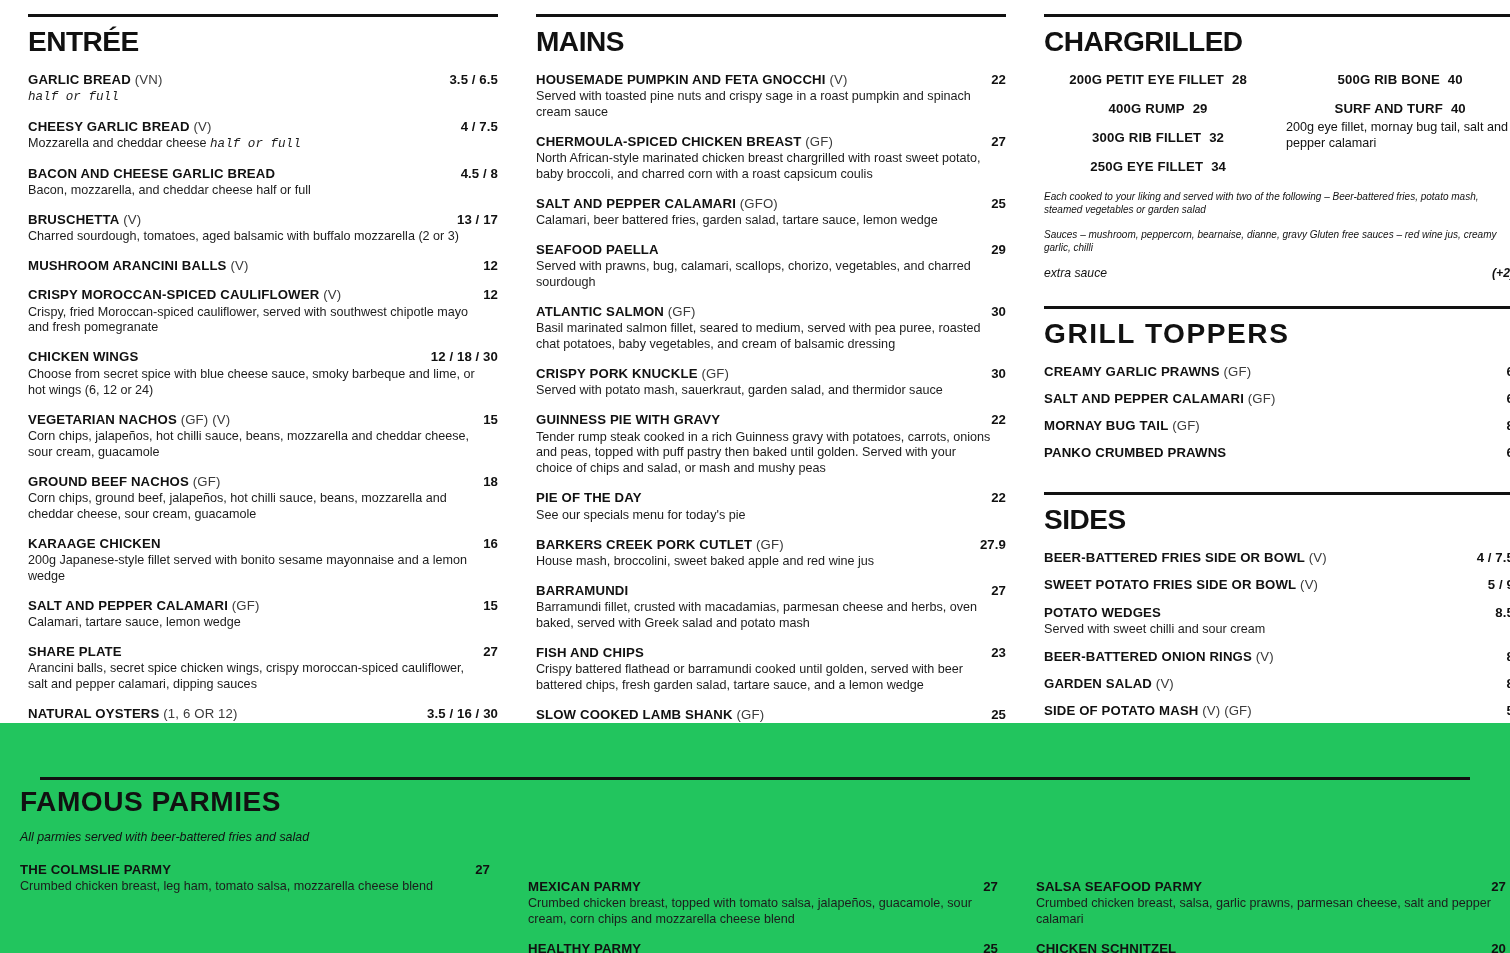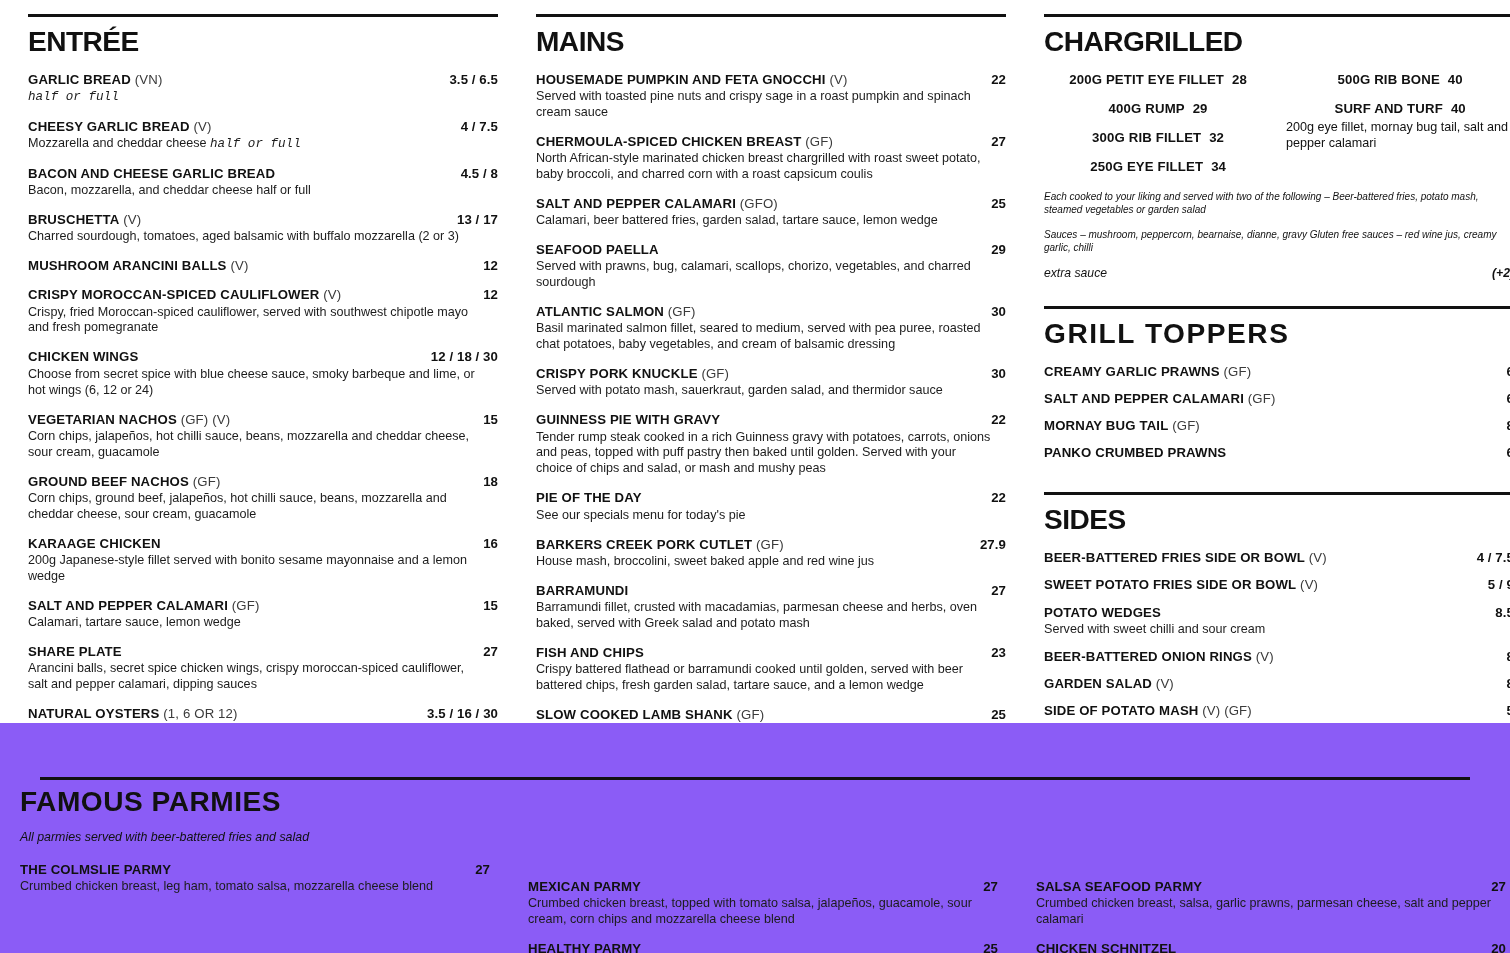--- a/index.html
+++ b/index.html
@@ -136,21 +136,21 @@
   .sec-block { margin-bottom: 0; }
   .sec-gap-lg { height: 26px; }
   .sec-gap-md { height: 20px; }
 
   
   .parmies {
     position: absolute;
     top: 723px; left: 0;
     width: 1510px;
     height: 230px;
-    background: #8b5cf6;
+    background: #22c55e;
     padding: 0 20px;
   }
   .parmies-inner {
     display: flex;
     gap: 38px;
     padding-top: 54px;
   }
   .parmies-rule {
     position: absolute;
     top: 54px;

